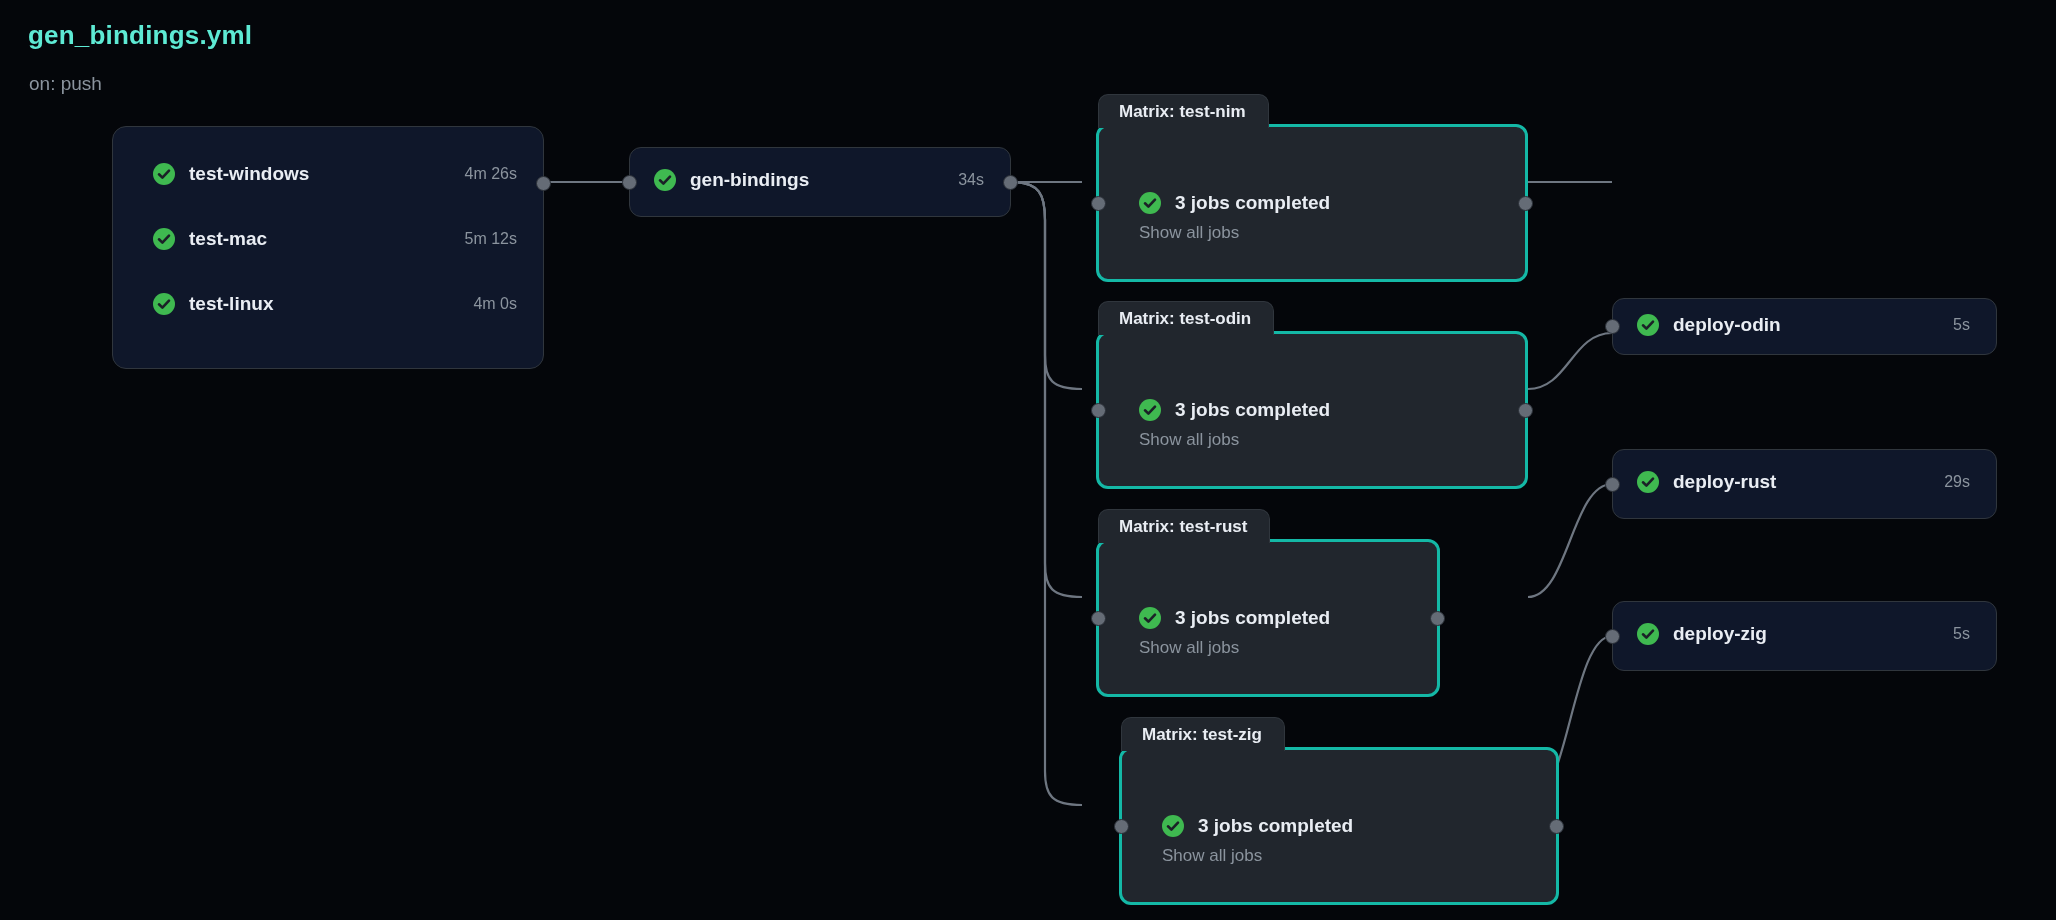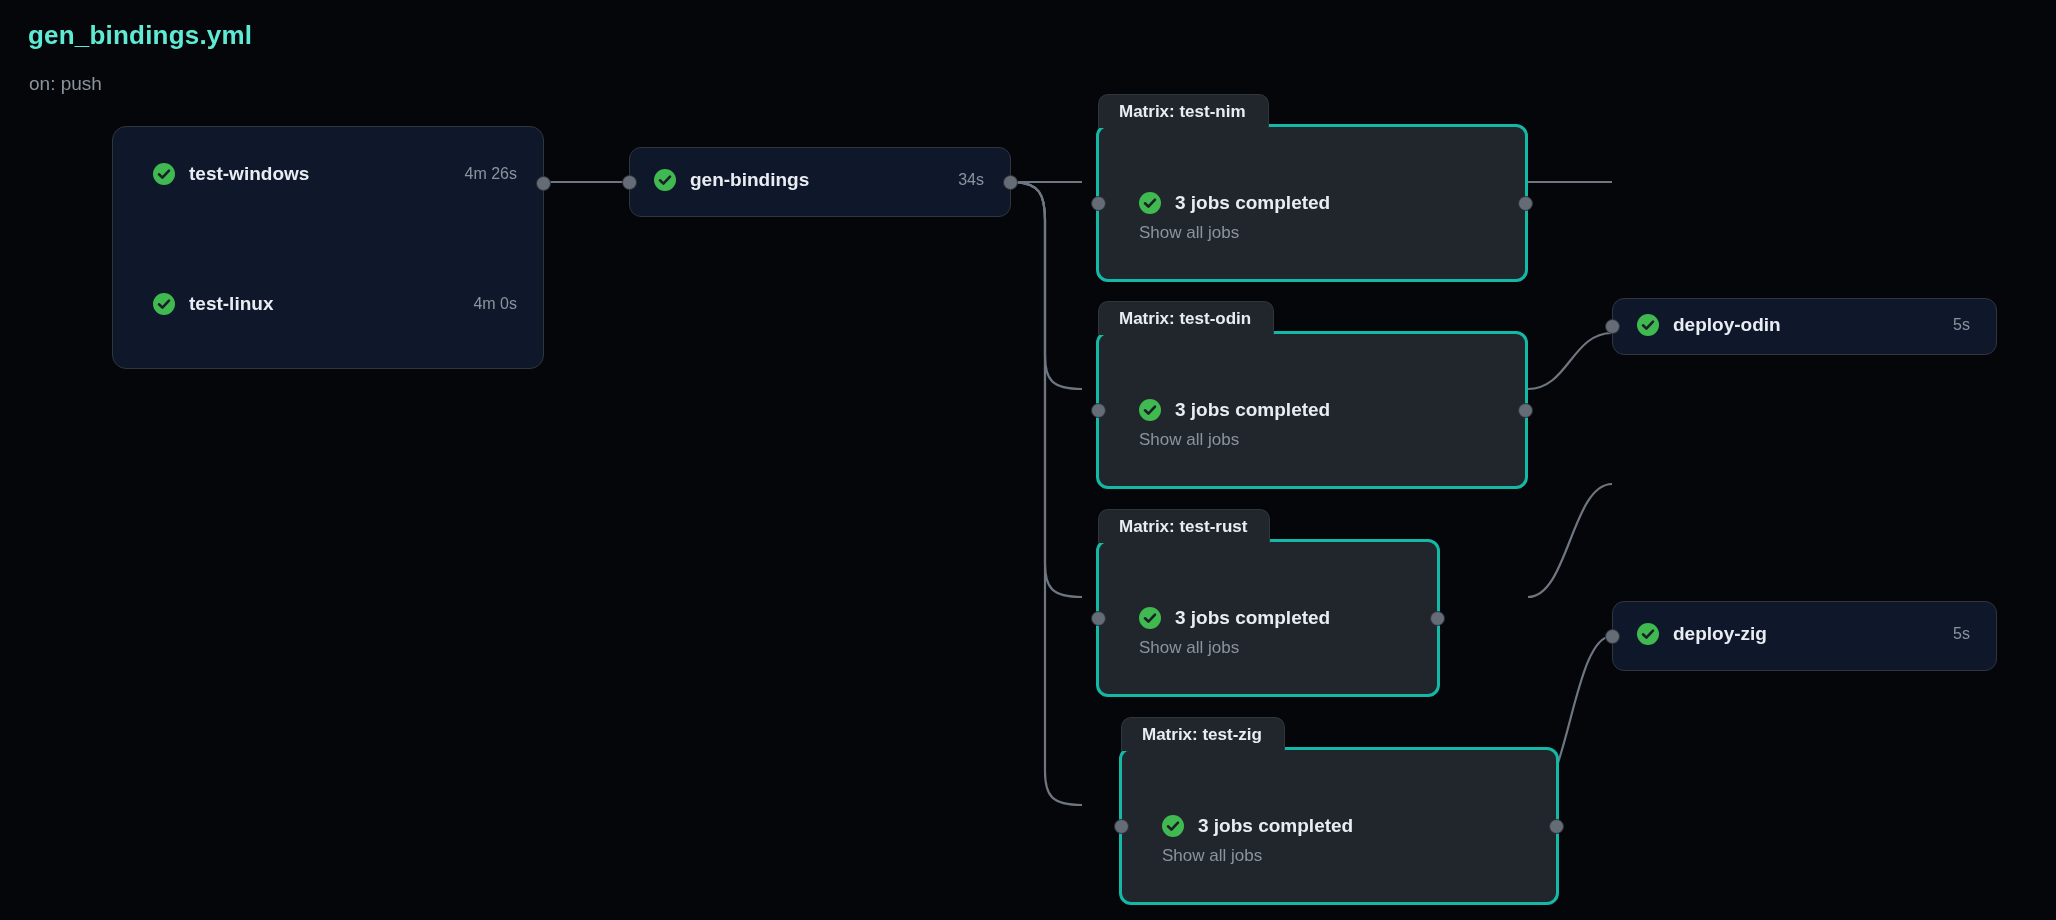--- a/index.html
+++ b/index.html
@@ -209,20 +209,30 @@
       <span class="status-icon">
         <svg viewBox="0 0 22 22" width="22" height="22">
             <circle cx="11" cy="11" r="11" fill="#3fb950"></circle>
             <path d="M6 11.3 L9.4 14.6 L16 7.6" fill="none" stroke="#1b2127" stroke-width="2.6" stroke-linecap="round" stroke-linejoin="round"></path>
           </svg>
       </span>
       <span class="job-name">test-windows</span>
       <span class="job-dur">4m 26s</span>
     </div>
 
+    <div class="job-row" style="top:95px;">
+      <span class="status-icon">
+        <svg viewBox="0 0 22 22" width="22" height="22">
+            <circle cx="11" cy="11" r="11" fill="#3fb950"></circle>
+            <path d="M6 11.3 L9.4 14.6 L16 7.6" fill="none" stroke="#1b2127" stroke-width="2.6" stroke-linecap="round" stroke-linejoin="round"></path>
+          </svg>
+      </span>
+      <span class="job-name">test-mac</span>
+      <span class="job-dur">5m 12s</span>
+    </div>
 
     <div class="job-row" style="top:160px;">
       <span class="status-icon">
         <svg viewBox="0 0 22 22" width="22" height="22">
             <circle cx="11" cy="11" r="11" fill="#3fb950"></circle>
             <path d="M6 11.3 L9.4 14.6 L16 7.6" fill="none" stroke="#1b2127" stroke-width="2.6" stroke-linecap="round" stroke-linejoin="round"></path>
           </svg>
       </span>
       <span class="job-name">test-linux</span>
       <span class="job-dur">4m 0s</span>
@@ -318,20 +328,33 @@
             <circle cx="11" cy="11" r="11" fill="#3fb950"></circle>
             <path d="M6 11.3 L9.4 14.6 L16 7.6" fill="none" stroke="#1b2127" stroke-width="2.6" stroke-linecap="round" stroke-linejoin="round"></path>
           </svg>
       </span>
       <span class="job-name">deploy-odin</span>
       <span class="job-dur">5s</span>
     </div>
     <span class="handle left"></span>
   </div>
 
+  <div class="node" style="left:1612px; top:449px; width:385px; height:70px;">
+    <div class="single-row">
+      <span class="status-icon">
+        <svg viewBox="0 0 22 22" width="22" height="22">
+            <circle cx="11" cy="11" r="11" fill="#3fb950"></circle>
+            <path d="M6 11.3 L9.4 14.6 L16 7.6" fill="none" stroke="#1b2127" stroke-width="2.6" stroke-linecap="round" stroke-linejoin="round"></path>
+          </svg>
+      </span>
+      <span class="job-name">deploy-rust</span>
+      <span class="job-dur">29s</span>
+    </div>
+    <span class="handle left"></span>
+  </div>
 
   <div class="node" style="left:1612px; top:601px; width:385px; height:70px;">
     <div class="single-row">
       <span class="status-icon">
         <svg viewBox="0 0 22 22" width="22" height="22">
             <circle cx="11" cy="11" r="11" fill="#3fb950"></circle>
             <path d="M6 11.3 L9.4 14.6 L16 7.6" fill="none" stroke="#1b2127" stroke-width="2.6" stroke-linecap="round" stroke-linejoin="round"></path>
           </svg>
       </span>
       <span class="job-name">deploy-zig</span>

